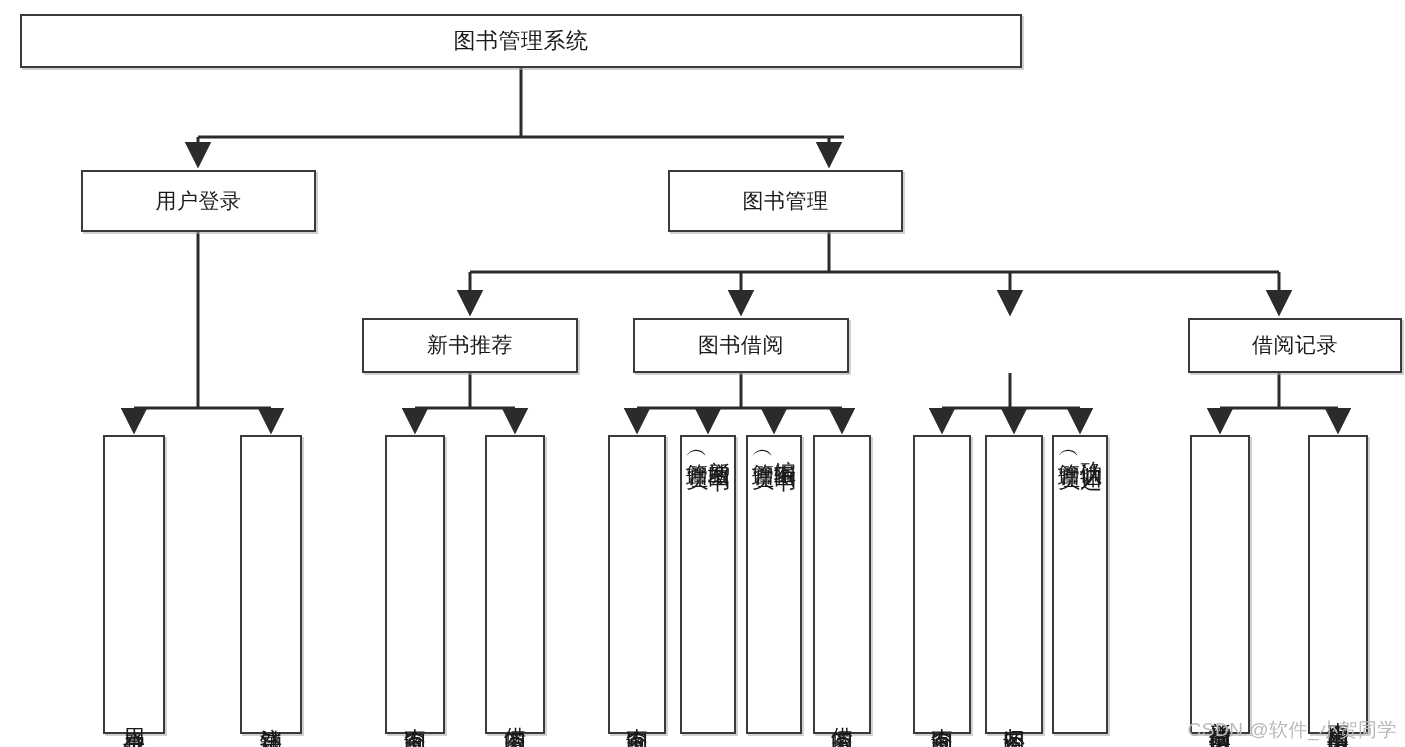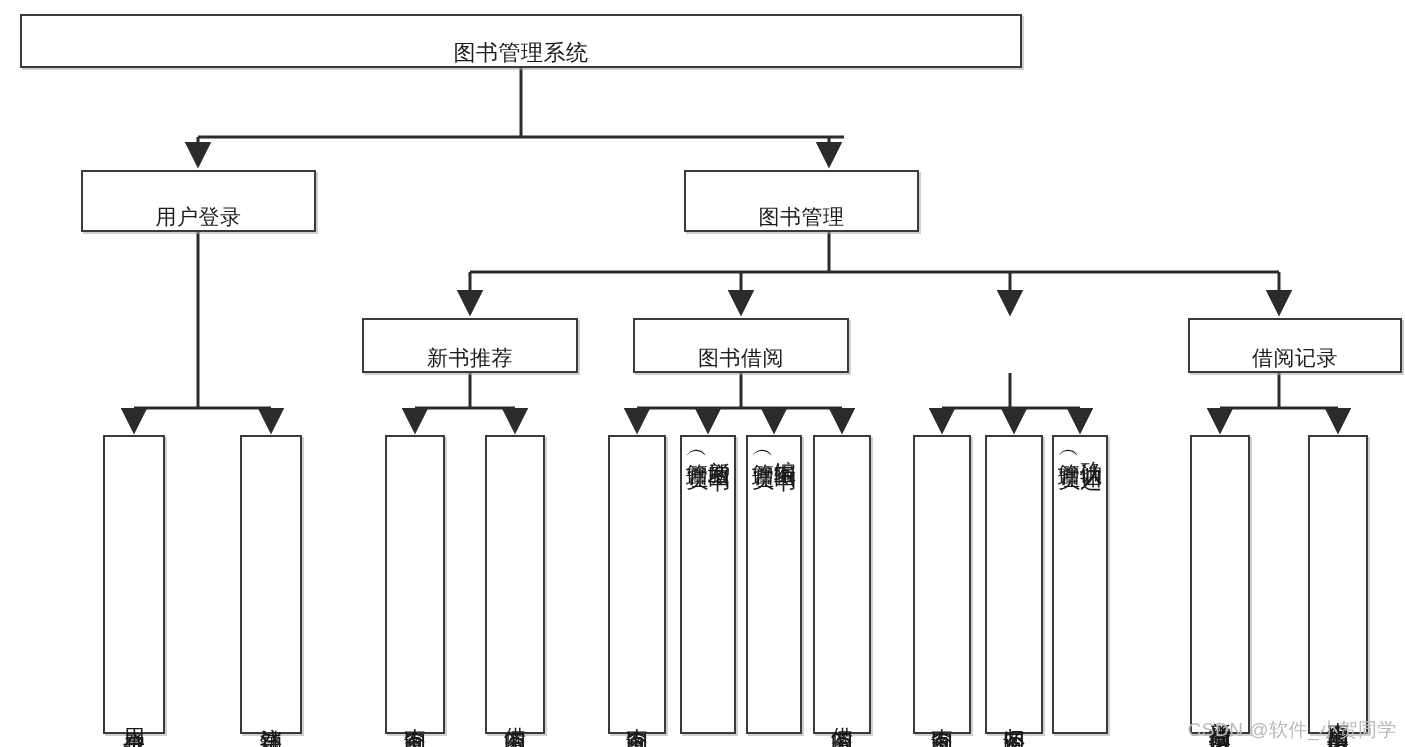--- a/index.html
+++ b/index.html
@@ -18,21 +18,21 @@
     position:absolute;left:0;top:0;width:1405px;height:747px;
     pointer-events:none;
   }
   .node{
     position:absolute;
     box-sizing:border-box;
     background:#ffffff;
     border:2.5px solid #3a3a3a;
     box-shadow:2px 2px 0 rgba(170,170,170,0.55);
     display:flex;
-    align-items:flex-end;
+    align-items:center;
     justify-content:center;
     color:#1a1a1a;
   }
   .node .label{
     display:block;
     line-height:1.18;
     letter-spacing:0.5px;
     white-space:pre;
   }
   .node.horiz .label{
@@ -123,21 +123,21 @@
     </g>
   </svg>
 
   <div class="node horiz root" style="left:20px;top:14px;width:1002px;height:54px;">
     <span class="label">图书管理系统</span>
   </div>
 
   <div class="node horiz" style="left:81px;top:170px;width:235px;height:62px;">
     <span class="label">用户登录</span>
   </div>
-  <div class="node horiz" style="left:684px;top:170px;width:235px;height:62px;">
+  <div class="node horiz" style="left:668px;top:170px;width:235px;height:62px;">
     <span class="label">图书管理</span>
   </div>
 
   <div class="node horiz" style="left:633px;top:318px;width:216px;height:55px;">
     <span class="label">图书借阅</span>
   </div>
   <div class="node horiz" style="left:362px;top:318px;width:216px;height:55px;">
     <span class="label">新书推荐</span>
   </div>
   <div class="node horiz" style="left:1172px;top:318px;width:214px;height:55px;margin-left:16px;">

